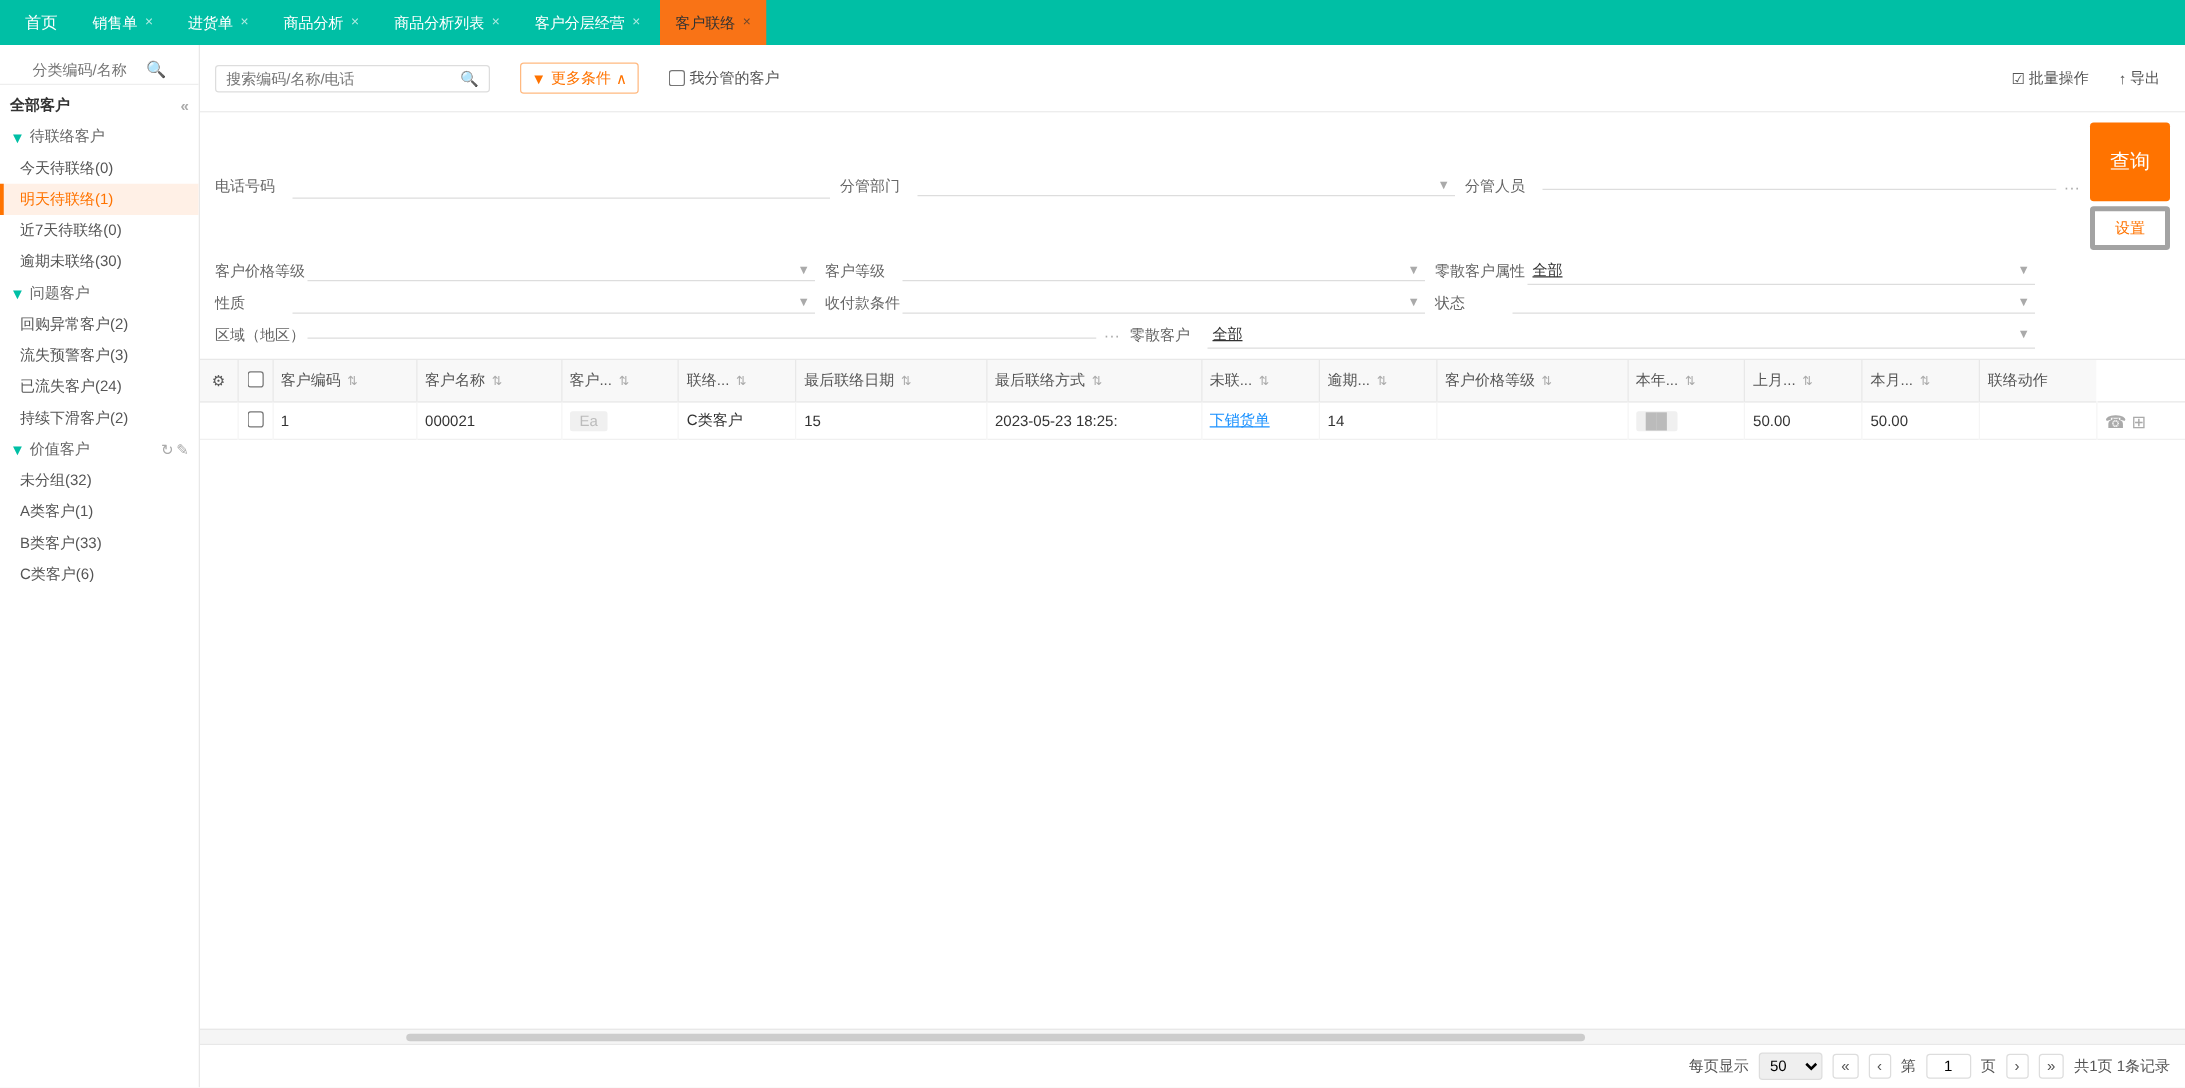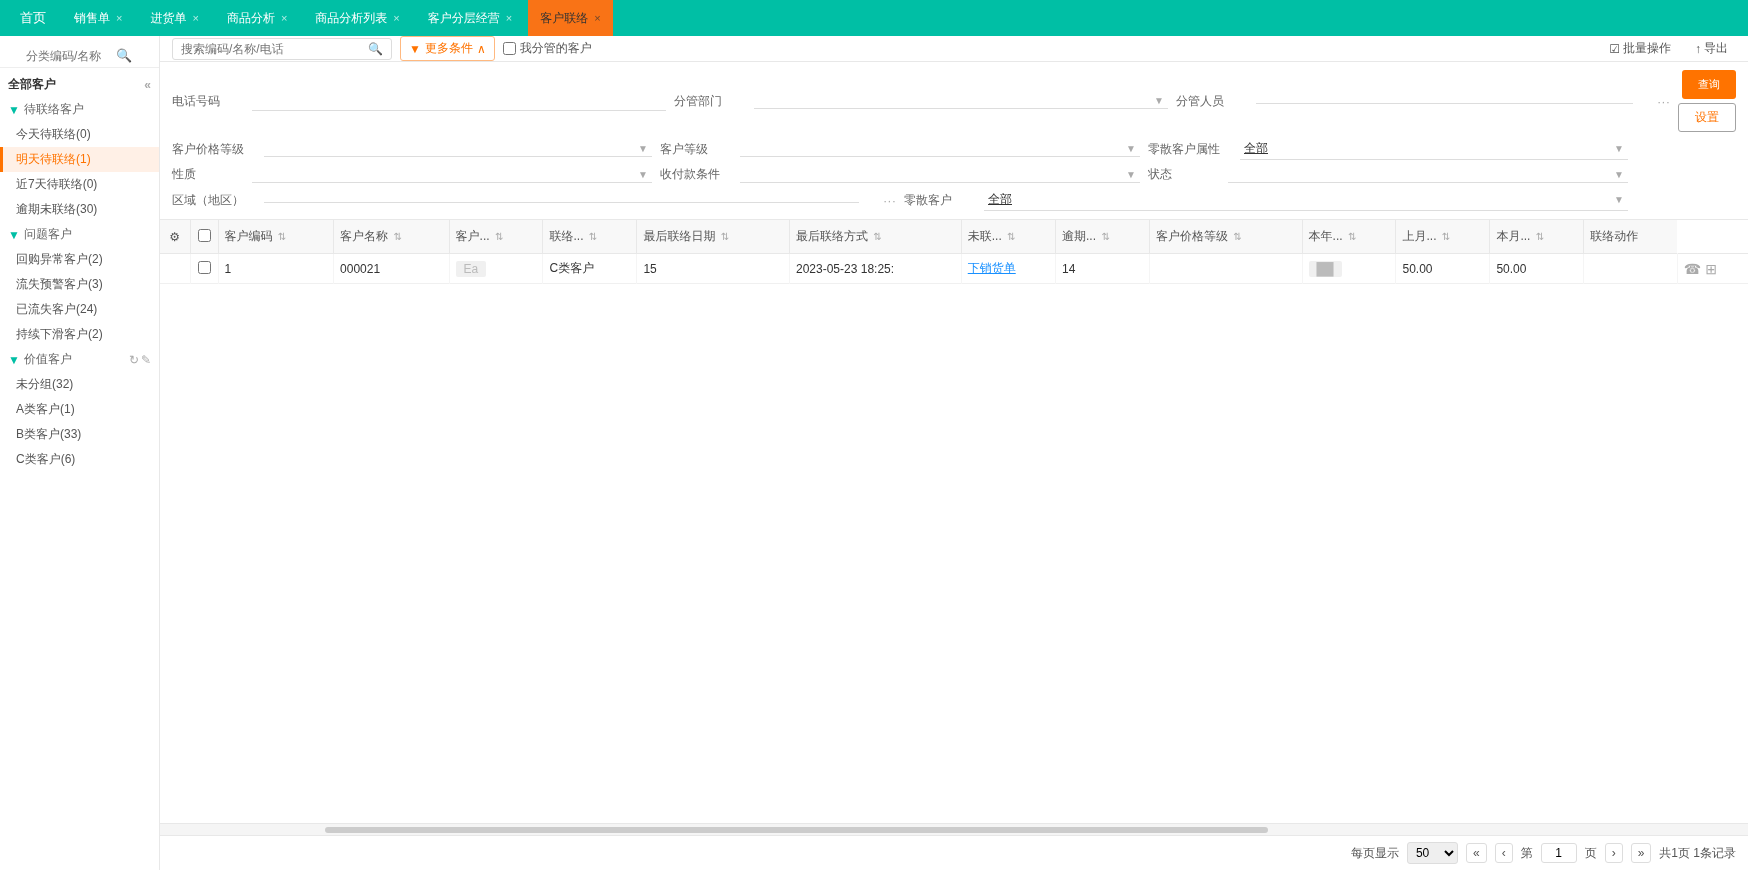--- a/index.html
+++ b/index.html
@@ -96,24 +96,24 @@
       flex: 1;
       display: flex;
       flex-direction: column;
       overflow: hidden;
     }
 
     
     .toolbar {
       background: #fff;
       border-bottom: 1px solid #e8e8e8;
-      padding: 0 12px;
-      display: flex;
-      align-items: center;
-      gap: 8px;
+      padding: 14px 12px;
+      display: flex;
+      align-items: center;
+      gap: 24px;
     }
     .search-input-box {
       display: flex;
       align-items: center;
       border: 1px solid #ddd;
       border-radius: 3px;
       padding: 3px 8px;
       width: 220px;
     }
     .search-input-box input {
@@ -171,21 +171,21 @@
     .filter-row {
       display: flex;
       align-items: center;
       margin-bottom: 6px;
       gap: 8px;
     }
     .filter-row:last-child { margin-bottom: 0; }
     .filter-item {
       display: flex;
       align-items: center;
-      gap: 20px;
+      gap: 2px;
       flex: 1;
     }
     .filter-item label {
       white-space: nowrap;
       color: #666;
       font-size: 12px;
       min-width: 60px;
     }
     .filter-input {
       flex: 1;
@@ -206,30 +206,30 @@
       cursor: pointer;
     }
     .filter-select .chevron { color: #aaa; font-size: 10px; }
     .filter-select-text { color: #333; font-size: 12px; text-decoration: underline; }
     .filter-dots { color: #aaa; cursor: pointer; font-size: 13px; margin-left: 4px; }
 
     .filter-query-btn {
       background: #ff7300;
       color: #fff;
       border: none;
-      padding: 7px 16px;
+      padding: 21px 16px;
       border-radius: 3px;
       cursor: pointer;
-      font-size: 11px;
+      font-size: 16px;
       white-space: nowrap;
     }
     .filter-set-btn {
       background: #fff;
       color: #ff7300;
-      border: 1px solid #a3a3a3;
+      border: 4px solid #a3a3a3;
       padding: 5px 16px;
       border-radius: 3px;
       cursor: pointer;
       font-size: 12px;
       white-space: nowrap;
     }
     .filter-action-col {
       display: flex;
       flex-direction: column;
       gap: 4px;

